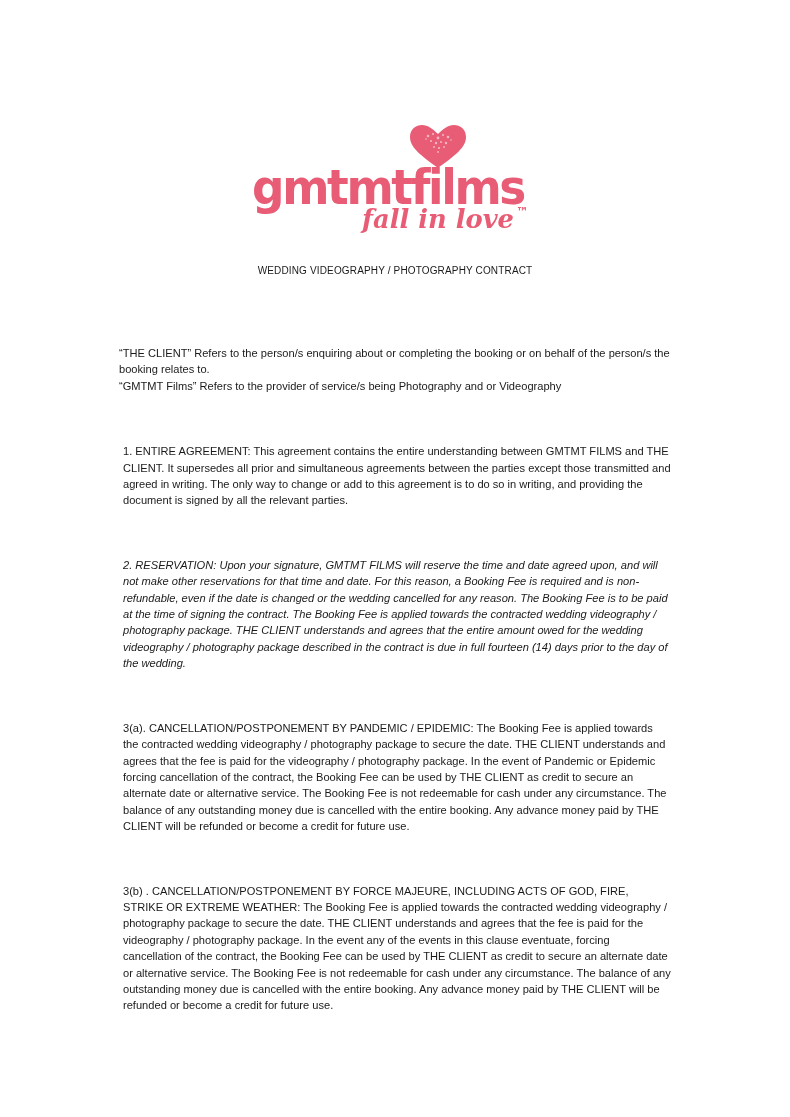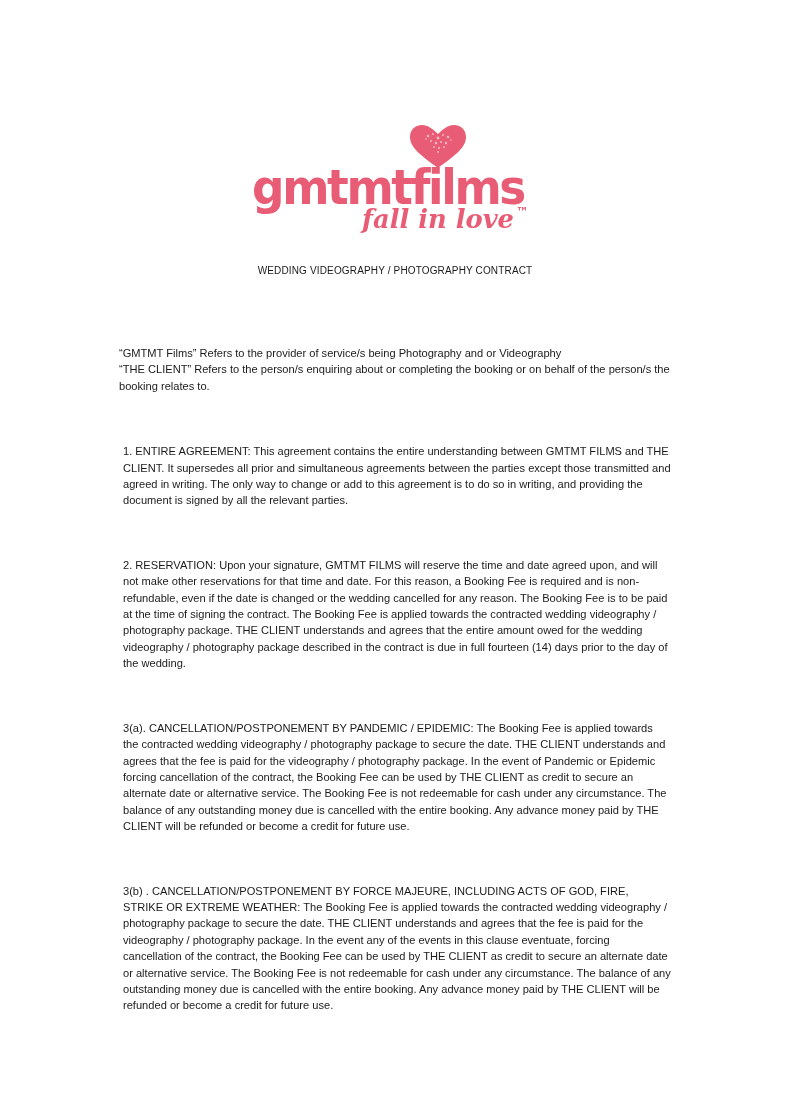--- a/index.html
+++ b/index.html
@@ -43,21 +43,21 @@
       color: #1a1a1a;
     }
     .para {
       margin: 4px;
       white-space: normal;
     }
     .defs .para { margin: 0; }
     .clause {
       margin-top: 49px;
     }
-    .clause.c2 { margin-top: 48px; }
+    .clause.c2 { margin-top: 48px; font-style: italic; }
     .clause.c3a { margin-top: 48px; }
     .clause.c3b { margin-top: 48px; }
   </style>
 </head>
 <body>
 
 <div class="logo">
   <svg width="290" height="110" viewBox="0 0 290 110">
     <g>
       <path d="M188 44 C172 32, 160 24, 160 13 C160 5, 166 1, 172 1 C178 1, 183 5, 188 10 C193 5, 198 1, 204 1 C210 1, 216 5, 216 13 C216 24, 204 32, 188 44 Z" fill="#e85d75"></path>
@@ -82,20 +82,20 @@
     <text x="2" y="80" font-family="'DejaVu Sans', sans-serif" font-weight="bold" font-size="48" letter-spacing="-2.5" fill="#e85d75" textLength="272" lengthAdjust="spacingAndGlyphs">gmtmtfilms</text>
     <text x="112" y="104" font-family="'DejaVu Serif', serif" font-style="italic" font-weight="bold" font-size="26" fill="#e85d75" textLength="152" lengthAdjust="spacingAndGlyphs">fall in love</text>
     <text x="266" y="92" font-family="'DejaVu Sans', sans-serif" font-weight="bold" font-size="12" fill="#e85d75">™</text>
   </svg>
 </div>
 
 <div class="title">WEDDING VIDEOGRAPHY / PHOTOGRAPHY CONTRACT</div>
 
 <div class="content">
   <div class="defs">
+    <p class="para">“THE CLIENT” Refers to the person/s enquiring about or completing the booking or on behalf of the person/s the booking relates to.</p>
     <p class="para">“GMTMT Films” Refers to the provider of service/s being Photography and or Videography</p>
-    <p class="para">“THE CLIENT” Refers to the person/s enquiring about or completing the booking or on behalf of the person/s the booking relates to.</p>
   </div>
   <p class="para clause c1">1. ENTIRE AGREEMENT: This agreement contains the entire understanding between GMTMT FILMS and THE CLIENT. It supersedes all prior and simultaneous agreements between the parties except those transmitted and agreed in writing. The only way to change or add to this agreement is to do so in writing, and providing the document is signed by all the relevant parties.</p>
   <p class="para clause c2">2. RESERVATION: Upon your signature, GMTMT FILMS will reserve the time and date agreed upon, and will not make other reservations for that time and date. For this reason, a Booking Fee is required and is non- refundable, even if the date is changed or the wedding cancelled for any reason. The Booking Fee is to be paid at the time of signing the contract. The Booking Fee is applied towards the contracted wedding videography / photography package. THE CLIENT understands and agrees that the entire amount owed for the wedding videography / photography package described in the contract is due in full fourteen (14) days prior to the day of the wedding.</p>
   <p class="para clause c3a">3(a). CANCELLATION/POSTPONEMENT BY PANDEMIC / EPIDEMIC: The Booking Fee is applied towards the contracted wedding videography / photography package to secure the date. THE CLIENT understands and agrees that the fee is paid for the videography / photography package. In the event of Pandemic or Epidemic forcing cancellation of the contract, the Booking Fee can be used by THE CLIENT as credit to secure an alternate date or alternative service. The Booking Fee is not redeemable for cash under any circumstance. The balance of any outstanding money due is cancelled with the entire booking. Any advance money paid by THE CLIENT will be refunded or become a credit for future use.</p>
   <p class="para clause c3b">3(b) . CANCELLATION/POSTPONEMENT BY FORCE MAJEURE, INCLUDING ACTS OF GOD, FIRE, STRIKE OR EXTREME WEATHER: The Booking Fee is applied towards the contracted wedding videography / photography package to secure the date. THE CLIENT understands and agrees that the fee is paid for the videography / photography package. In the event any of the events in this clause eventuate, forcing cancellation of the contract, the Booking Fee can be used by THE CLIENT as credit to secure an alternate date or alternative service. The Booking Fee is not redeemable for cash under any circumstance. The balance of any outstanding money due is cancelled with the entire booking. Any advance money paid by THE CLIENT will be refunded or become a credit for future use.</p>
 </div>
 
 </body></html>

